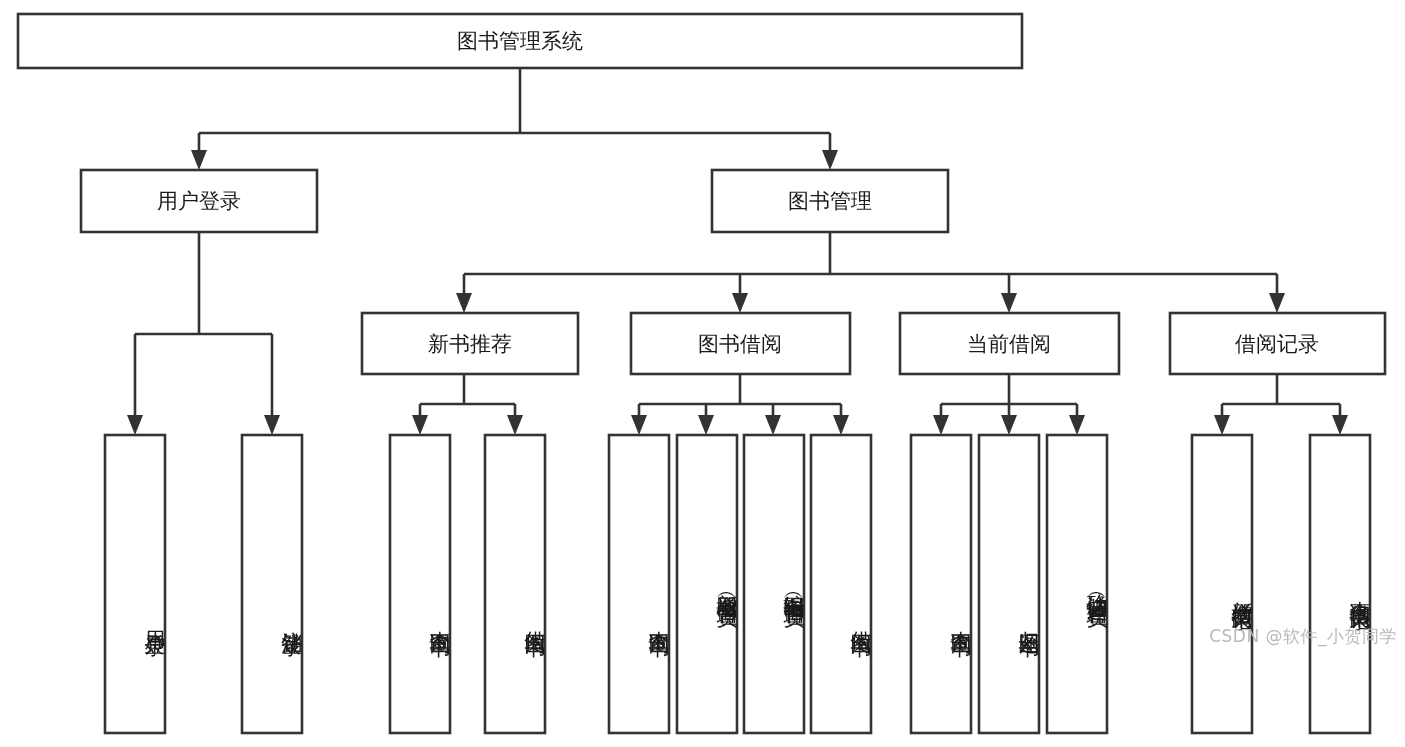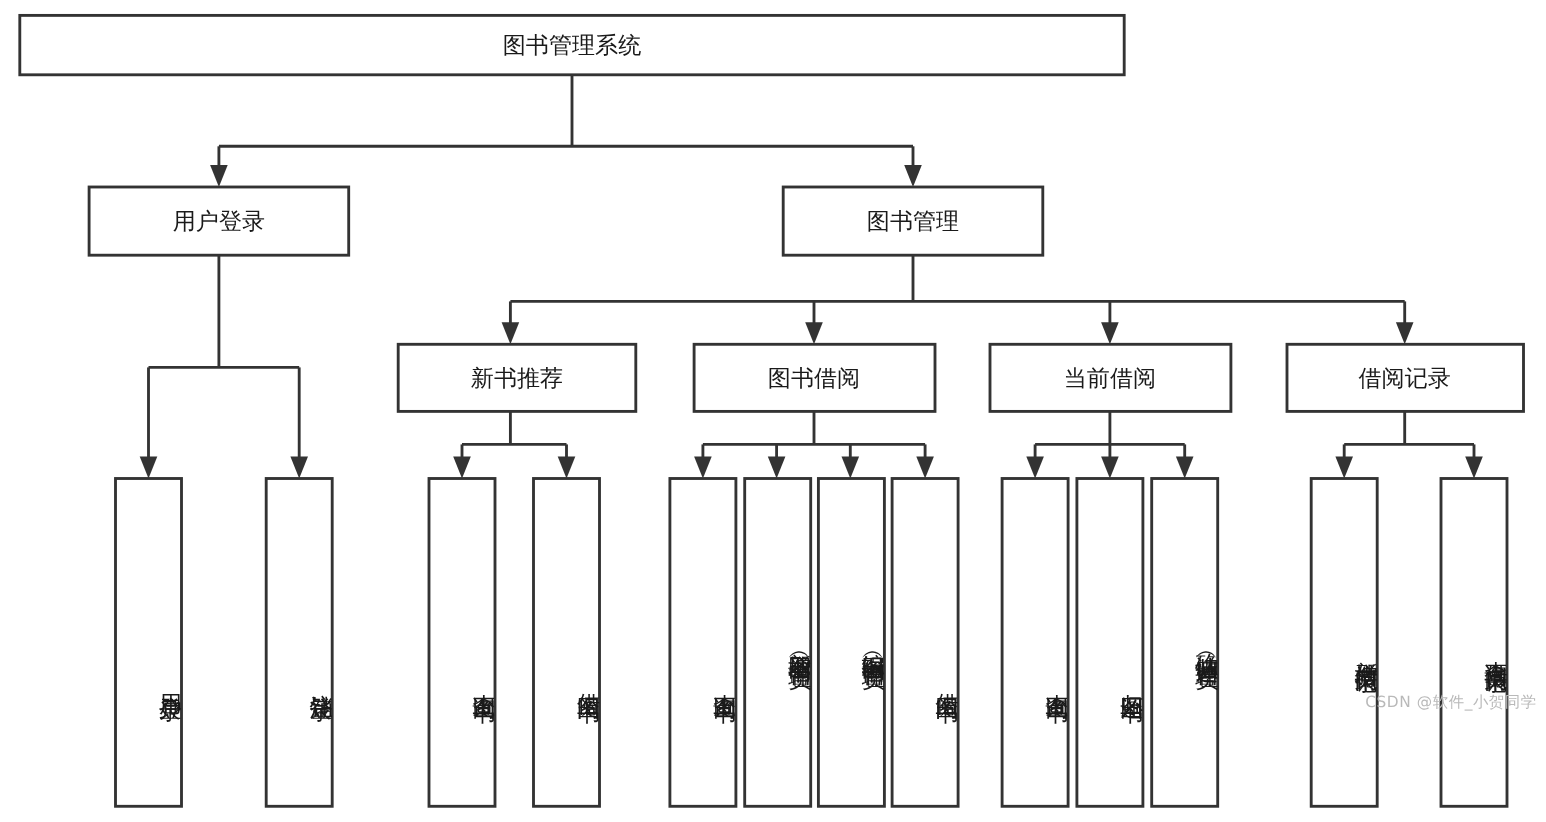--- a/index.html
+++ b/index.html
@@ -61,21 +61,21 @@
     display: flex;
     align-items: flex-start;
     justify-content: center;
     pointer-events: none;
   }
   .watermark {
     position: absolute;
     right: 8px;
     bottom: 4px;
     font-family: "DejaVu Sans", "Liberation Sans", sans-serif;
-    font-size: 14px;
+    font-size: 17px;
     color: #b9b9b9;
     letter-spacing: 0.5px;
     white-space: nowrap;
   }
 </style>
 </head>
 <body>
 
 <div id="diagram-root">
 

